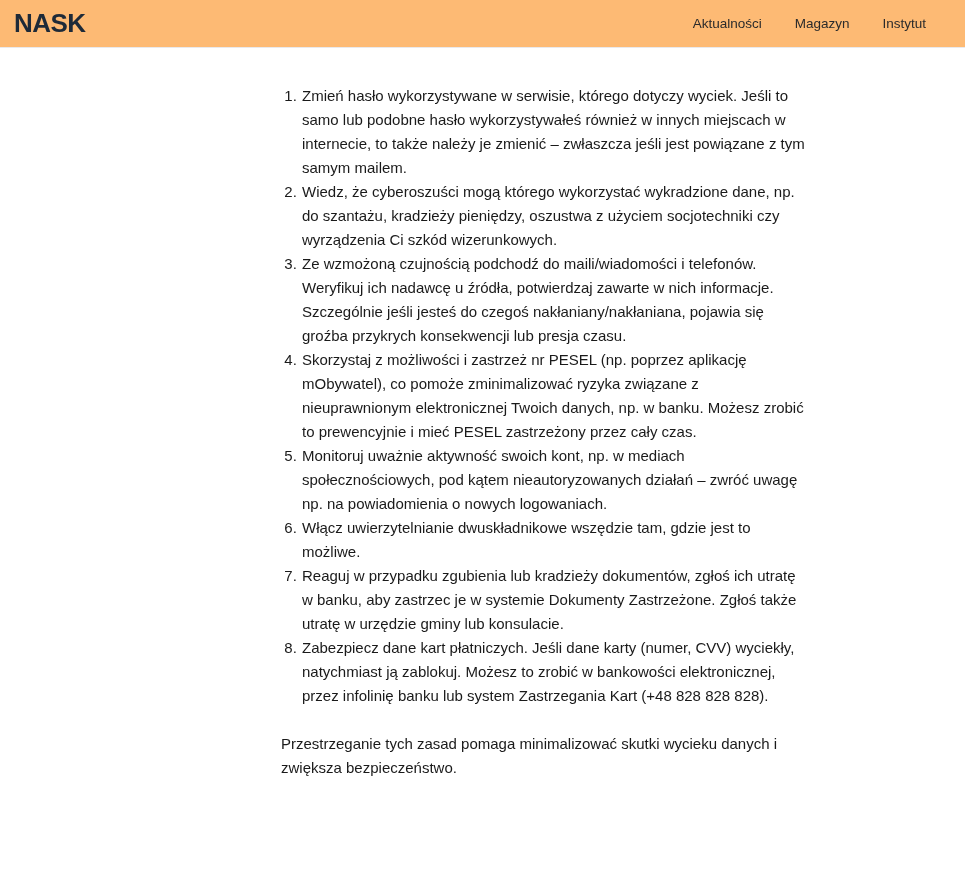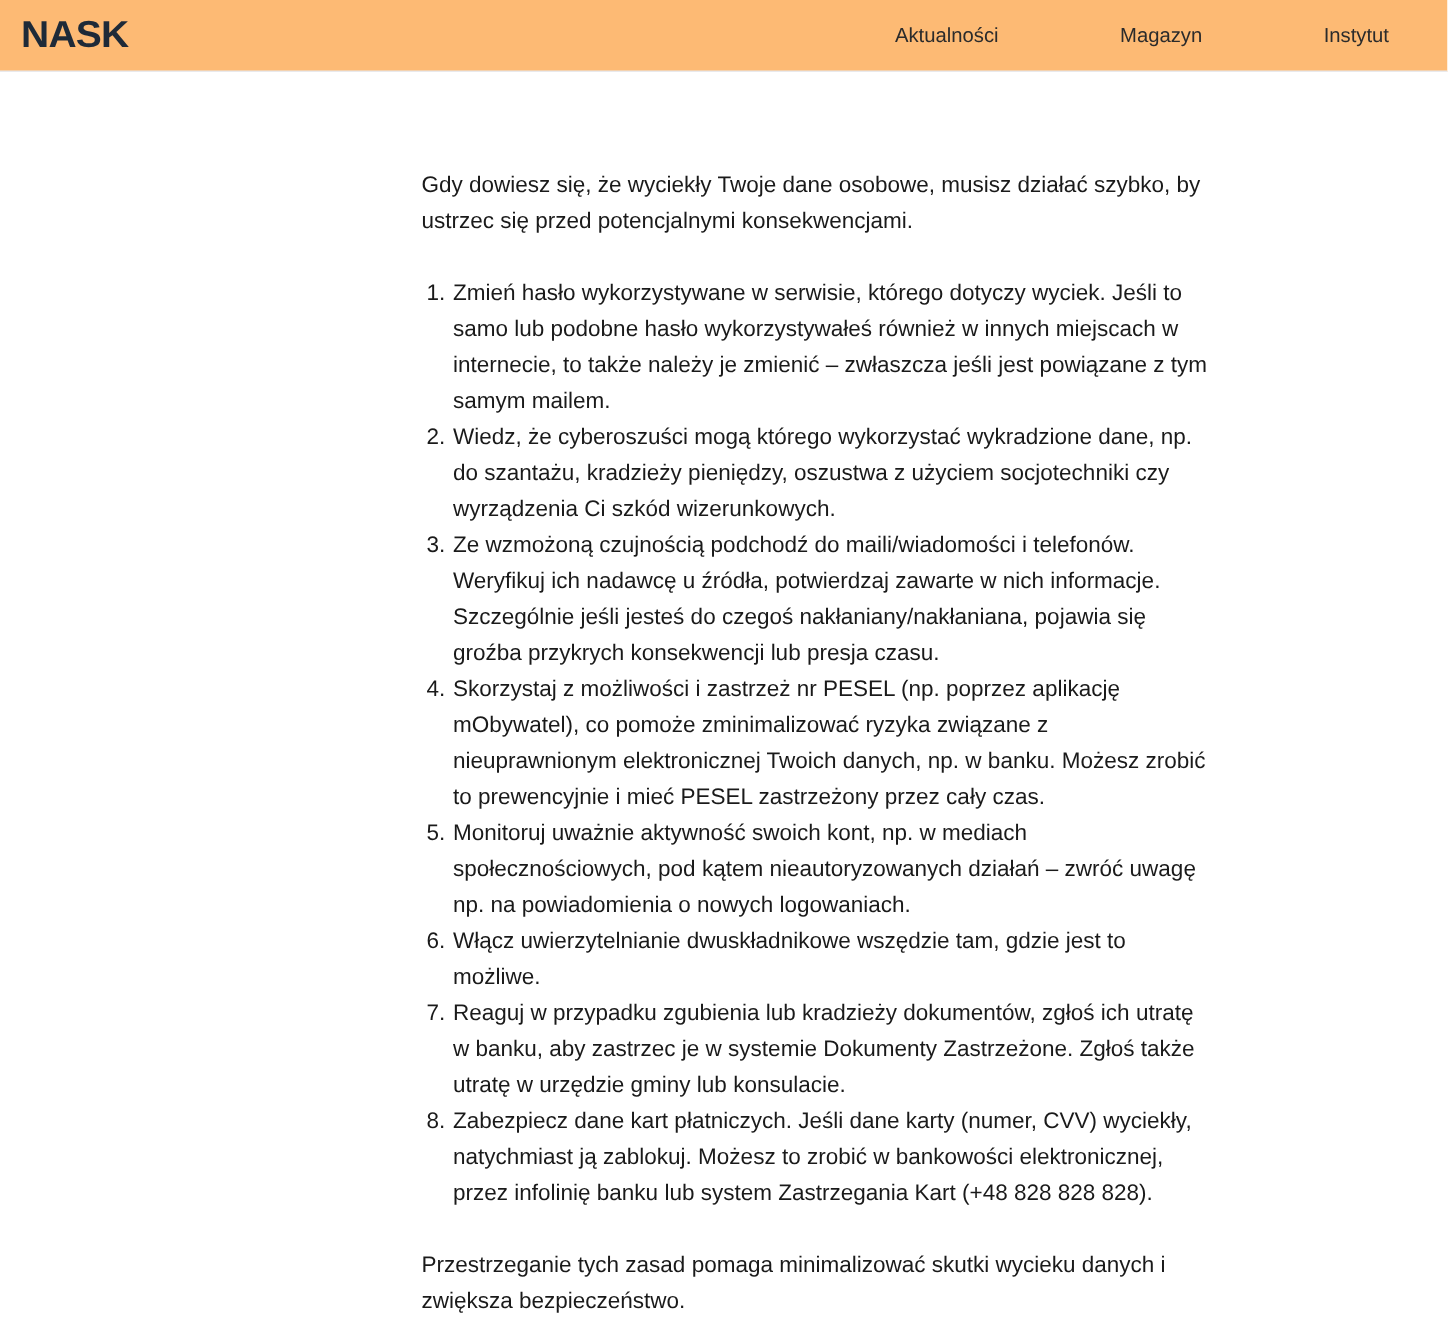--- a/index.html
+++ b/index.html
@@ -42,21 +42,20 @@
     display: flex;
     align-items: center;
     gap: 33px;
   }
   .nav-link {
     font-size: 13.5px;
     color: #2b2b2b;
     text-decoration: none;
     line-height: 1;
     white-space: nowrap;
-    margin-left: 48px;
   }
 
   
   .content-wrap {
     padding-top: 12px;
   }
   .article {
     width: 527px;
     margin: 0 0 0 281px;
     font-size: 15px;
@@ -103,21 +102,20 @@
   <nav class="nav">
     <a class="nav-link" href="#">Aktualności</a>
     <a class="nav-link" href="#">Magazyn</a>
     <a class="nav-link" href="#">Instytut</a>
   </nav>
 </header>
 
 <div class="content-wrap">
   <article class="article">
 
-    <p class="para intro">Gdy dowiesz się, że wyciekły Twoje dane osobowe, musisz działać szybko, by ustrzec się przed potencjalnymi konsekwencjami.</p>
 
     <ol class="steps">
       <li>
         <span class="lead">Zmień hasło wykorzystywane w serwisie, którego dotyczy wyciek.</span><span class="rest"> Jeśli to samo lub podobne hasło wykorzystywałeś również w innych miejscach w internecie, to także należy je zmienić – zwłaszcza jeśli jest powiązane z tym samym mailem.</span>
       </li>
       <li>
         <span class="lead">Wiedz, że cyberoszuści mogą którego wykorzystać wykradzione dane</span><span class="rest">, np. do szantażu, kradzieży pieniędzy, oszustwa z użyciem socjotechniki czy wyrządzenia Ci szkód wizerunkowych.</span>
       </li>
       <li>
         <span class="lead">Ze wzmożoną czujnością podchodź do maili/wiadomości i telefonów.</span><span class="rest"> Weryfikuj ich nadawcę u źródła, potwierdzaj zawarte w nich informacje. Szczególnie jeśli jesteś do czegoś nakłaniany/nakłaniana, pojawia się groźba przykrych konsekwencji lub presja czasu.</span>

